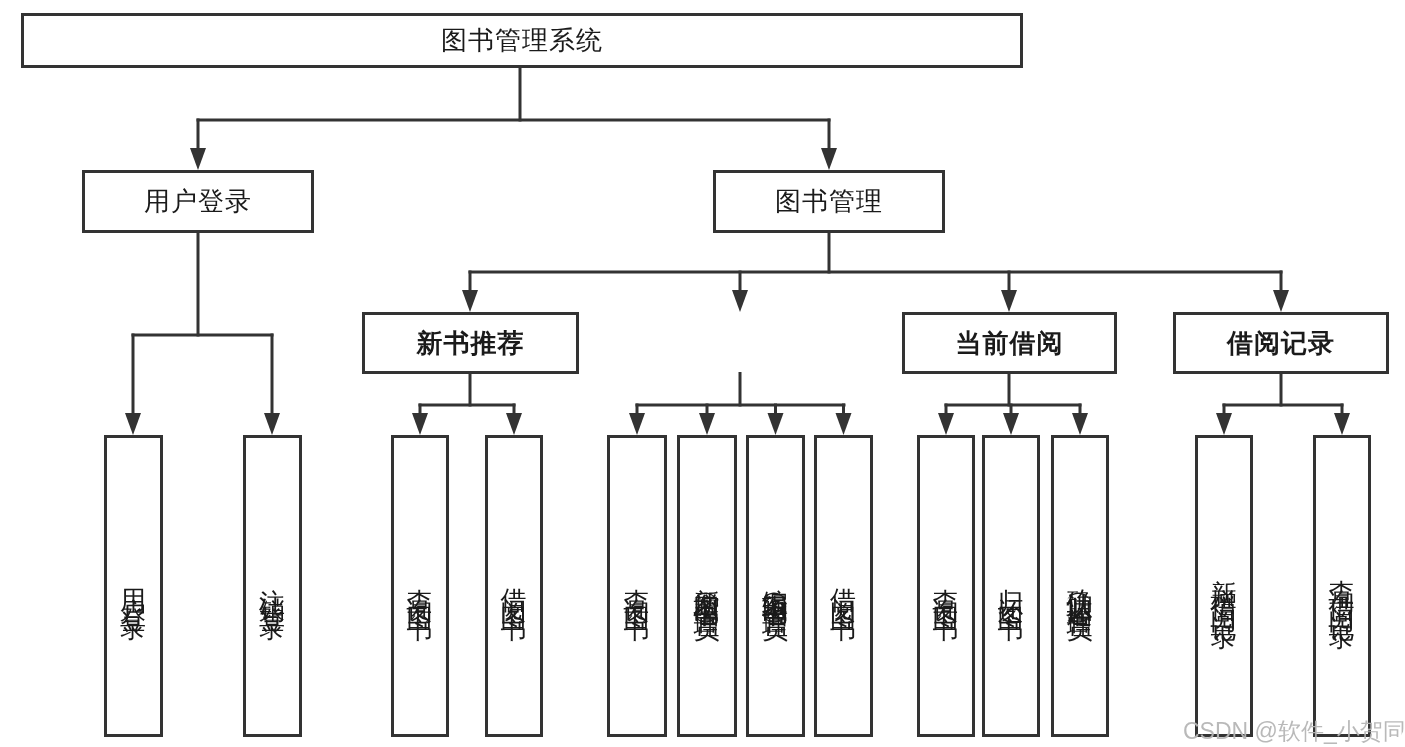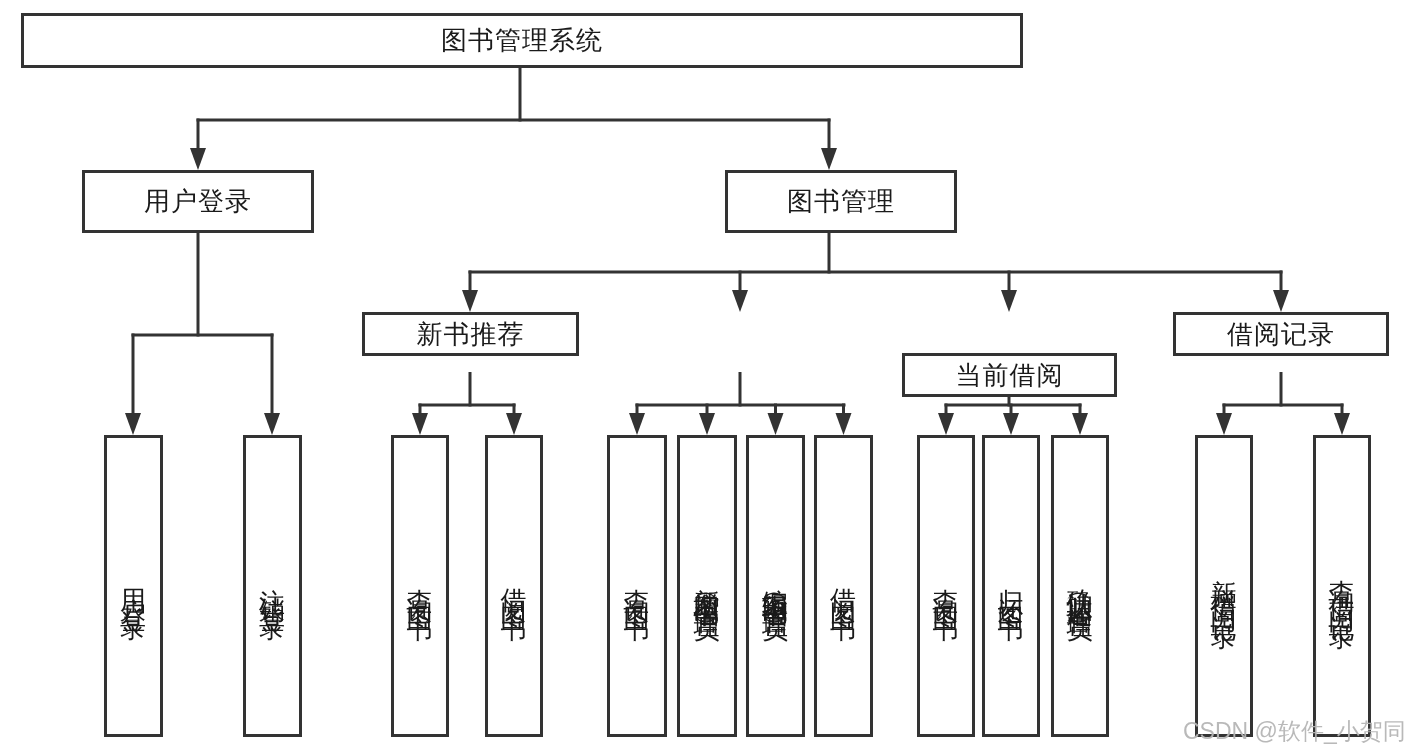--- a/index.html
+++ b/index.html
@@ -10,20 +10,21 @@
   }
   * { margin: 0; padding: 0; box-sizing: border-box; }
   html, body { background: var(--bg-color); }
   body { font-family: "Liberation Sans", "DejaVu Sans", sans-serif; }
   .canvas {
     position: relative;
     width: 1405px;
     height: 747px;
     background: var(--bg-color);
     overflow: hidden;
+    border-radius: 25px;
   }
   svg.connectors {
     position: absolute;
     left: 0; top: 0;
     width: 1405px; height: 747px;
     color: var(--line-color);
   }
   .node {
     position: absolute;
     border: 3px solid var(--line-color);
@@ -31,21 +32,21 @@
     display: flex;
     align-items: center;
     justify-content: center;
     color: var(--text-color);
     font-size: 26px;
     letter-spacing: 1px;
     white-space: nowrap;
   }
   .root-box   { left: 21px;  top: 13px;  width: 1002px; height: 55px; }
   .l2-box     { top: 170px; height: 63px; }
-  .l3-box     { top: 312px; height: 44px; }
+  .l3-box     { top: 312px; height: 62px; font-weight: bold; }
   .leaf {
     position: absolute;
     top: 435px;
     height: 302px;
     border: 3px solid var(--line-color);
     background: var(--bg-color);
     display: flex;
     align-items: center;
     justify-content: center;
     color: var(--text-color);
@@ -140,28 +141,28 @@
     </g>
   </svg>
 
   <div class="node root-box">
     <span>图书管理系统</span>
   </div>
 
   <div class="node l2-box" style="left:82px;width:232px;">
     <span>用户登录</span>
   </div>
-  <div class="node l2-box" style="left:713px;width:232px;margin-left:12px;">
+  <div class="node l2-box" style="left:713px;width:232px;">
     <span>图书管理</span>
   </div>
 
   <div class="node l3-box" style="left:362px;width:217px;">
     <span>新书推荐</span>
   </div>
-  <div class="node l3-box" style="left:902px;width:215px;margin-top:41px;">
+  <div class="node l3-box" style="left:902px;width:215px;">
     <span>当前借阅</span>
   </div>
   <div class="node l3-box" style="left:1173px;width:216px;">
     <span>借阅记录</span>
   </div>
 
   <div class="leaf" style="left:104px;width:59px;">
     <span class="vtext">用户登录</span>
   </div>
   <div class="leaf" style="left:243px;width:59px;">

